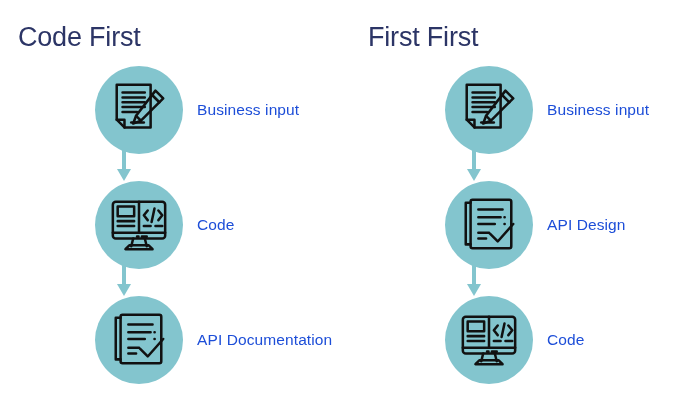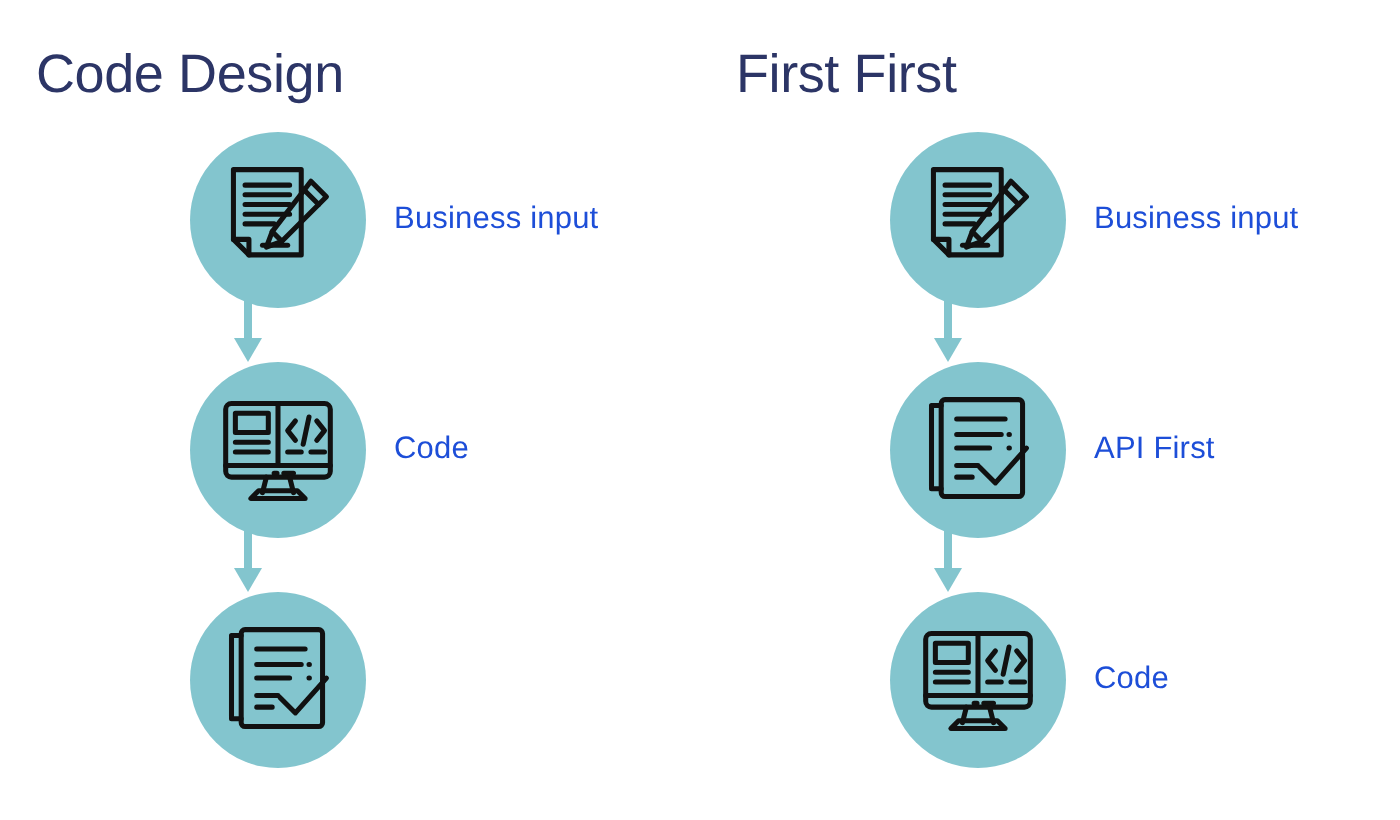--- a/index.html
+++ b/index.html
@@ -108,21 +108,21 @@
     border-top: 12px solid #83c5ce;
   }
 </style>
 </head>
 <body>
 
 <div class="canvas">
 
   <div class="column column-left">
 
-    <div class="col-title">Code Design</div>
+    <div class="col-title">Code First</div>
 
     <div class="step step-1">
       <div class="bubble">
         <svg viewBox="0 0 64 64">
           <g fill="none" stroke="#111111" stroke-width="2.6" stroke-linecap="round" stroke-linejoin="round">
             <path d="M9 6 H44 V50 H17 L9 42 Z"></path>
             <path d="M17 50 V42 H9"></path>
             <path d="M15 14 H38 M15 19 H38 M15 24 H38 M15 29 H38 M15 34 H30"></path>
             <path d="M24 45 H37"></path>
             <path d="M49 12 L57 20 L34 43 L26 46 L29 38 Z"></path>
@@ -171,20 +171,21 @@
         <svg viewBox="0 0 64 64">
           <g fill="none" stroke="#111111" stroke-width="2.6" stroke-linecap="round" stroke-linejoin="round">
             <path d="M13 9 H8 V52 H13"></path>
             <rect x="13" y="6" width="42" height="50" rx="2"></rect>
             <path d="M21 16 H46 M21 24 H44 M21 31 H38 M21 40 H32 M21 46 H29"></path>
             <path d="M48 24 H48.2 M48 31 H48.2"></path>
             <path d="M33 41 L41 49 L57 31"></path>
           </g>
         </svg>
       </div>
+      <div class="step-label">API Documentation</div>
     </div>
   </div>
 
   <div class="column column-right">
 
     <div class="col-title">First First</div>
 
     <div class="step step-1">
       <div class="bubble">
         <svg viewBox="0 0 64 64">
@@ -212,21 +213,21 @@
         <svg viewBox="0 0 64 64">
           <g fill="none" stroke="#111111" stroke-width="2.6" stroke-linecap="round" stroke-linejoin="round">
             <path d="M13 9 H8 V52 H13"></path>
             <rect x="13" y="6" width="42" height="50" rx="2"></rect>
             <path d="M21 16 H46 M21 24 H44 M21 31 H38 M21 40 H32 M21 46 H29"></path>
             <path d="M48 24 H48.2 M48 31 H48.2"></path>
             <path d="M33 41 L41 49 L57 31"></path>
           </g>
         </svg>
       </div>
-      <div class="step-label">API First</div>
+      <div class="step-label">API Design</div>
     </div>
 
     <div class="connector connector-2">
       <div class="shaft"></div>
       <div class="head"></div>
     </div>
 
     <div class="step step-3">
       <div class="bubble">
         <svg viewBox="0 0 64 64">

